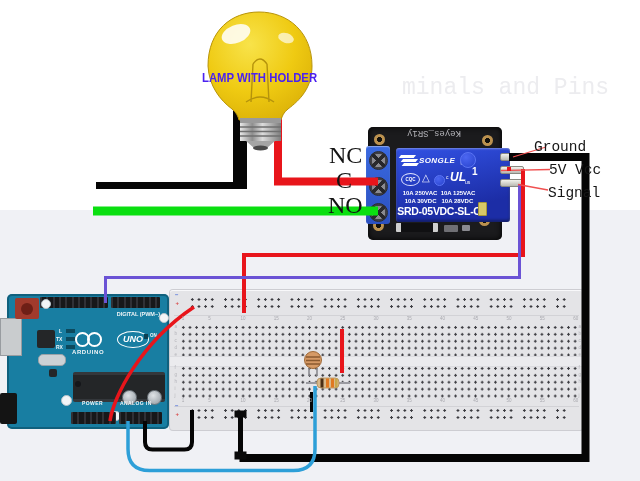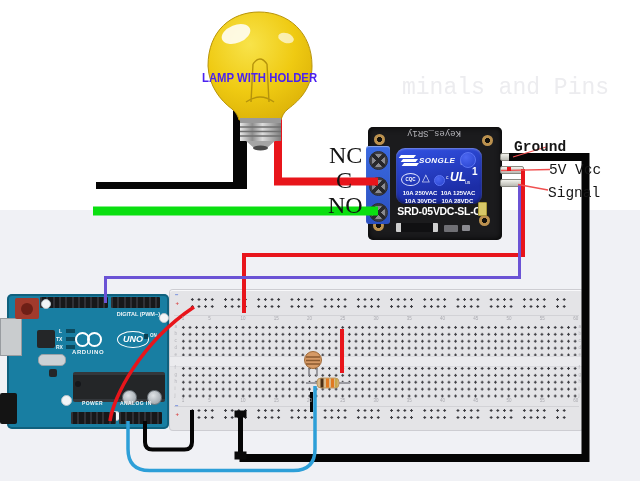--- a/index.html
+++ b/index.html
@@ -57,23 +57,23 @@
             color:#fff;font-weight:bold;font-style:italic;font-size:9px;text-align:center;line-height:15px;}
 
   
   .relay{left:366px;top:126px;width:160px;height:116px;}
   .r-pcb{left:2px;top:1px;width:134px;height:113px;background:#1b1b1d;border-radius:5px;
          box-shadow:inset 0 0 6px #000;}
   .r-hole{width:11px;height:11px;border-radius:50%;
           background:radial-gradient(circle,#12100c 0 2.4px,#bb914f 2.5px);}
   .r-silk{left:30px;top:2px;width:76px;text-align:center;transform:rotate(180deg);
           font-family:"Liberation Mono",monospace;font-size:9px;color:#b5b5ba;}
-  .r-cube{left:30px;top:22px;width:86px;height:56px;border-radius:9px;
+  .r-cube{left:30px;top:22px;width:86px;height:74px;border-radius:3px;
           background:linear-gradient(168deg,#3252e4,#1c2da6 75%);
-          box-shadow:inset 0 1px 2px rgba(255,255,255,.35), inset 0 -2px 3px rgba(0,0,0,.4);}
+          box-shadow:inset 0 1px 2px rgba(255,255,255,.35), inset 0 -2px 3px rgba(0,0,0,.4);padding-left:28px;}
   .sbar{position:absolute;width:15px;height:2.6px;background:#fff;transform:skewX(-38deg);}
   .r-songle{left:23px;top:8px;color:#fff;font-weight:bold;font-style:italic;font-size:8px;letter-spacing:.4px;}
   .r-bluedot{border-radius:50%;background:radial-gradient(circle at 35% 30%,#4c67f2,#2742cc);border:1px solid #5a74f4;}
   .r-cqc{left:5px;top:25px;width:17px;height:11px;border:1px solid #dfe3ff;border-radius:50%;
          color:#fff;font-size:4.5px;text-align:center;line-height:11px;font-weight:bold;}
   .r-tri{left:26px;top:24px;color:#e8ecff;font-size:10px;}
   .r-ul-c{left:50px;top:26px;color:#fff;font-size:5px;}
   .r-ul{left:54px;top:22px;color:#fff;font-size:12px;font-weight:bold;font-style:italic;}
   .r-ul-us{left:69px;top:31px;color:#fff;font-size:5px;}
   .r-one{left:76px;top:18px;color:#fff;font-size:10px;font-weight:bold;}
@@ -278,21 +278,21 @@
     <ellipse cx="64.5" cy="142" rx="7.5" ry="2.6" fill="#4a4a4a"></ellipse>
   </svg>
 
 
   <div class="abs lamp-label">LAMP WITH HOLDER</div>
 
   <div class="abs t-label" style="left:329px;top:142px;">NC</div>
   <div class="abs t-label" style="left:336px;top:167px;">C</div>
   <div class="abs t-label" style="left:328px;top:192px;">NO</div>
 
-  <div class="abs p-label" style="left:514px;top:139px;font-weight:bold;">Ground</div>
+  <div class="abs p-label" style="left:534px;top:139px;">Ground</div>
   <div class="abs p-label" style="left:549px;top:162px;">5V Vcc</div>
   <div class="abs p-label" style="left:548px;top:185px;">Signal</div>
 
 <span class="bb-num" style="left: 178px; top: 315.5px;">1</span>
     <span class="bb-num" style="left: 178px; top: 397.5px;">1</span>
     <span class="bb-num" style="left: 204.62px; top: 315.5px;">5</span>
     <span class="bb-num" style="left: 204.62px; top: 397.5px;">5</span>
     <span class="bb-num" style="left: 237.895px; top: 315.5px;">10</span>
     <span class="bb-num" style="left: 237.895px; top: 397.5px;">10</span>
     <span class="bb-num" style="left: 271.17px; top: 315.5px;">15</span>

